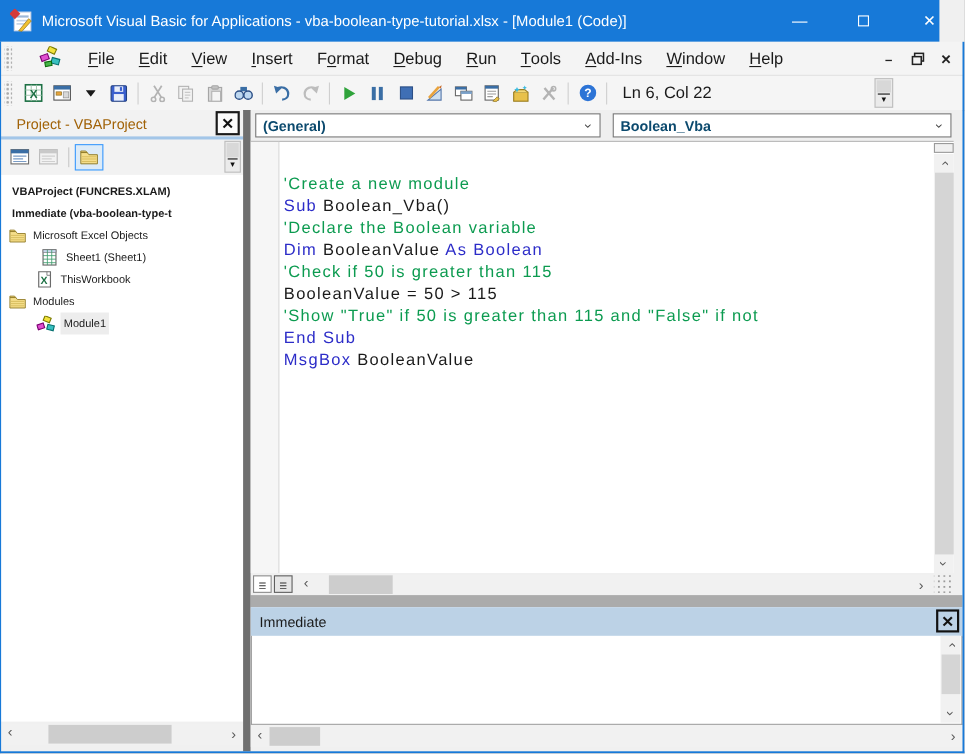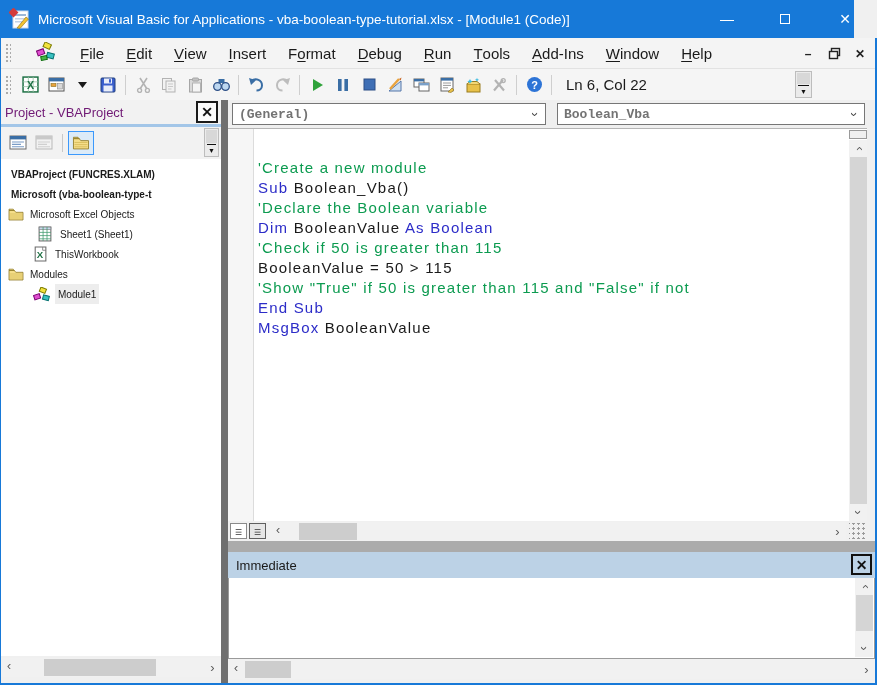--- a/index.html
+++ b/index.html
@@ -42,21 +42,21 @@
   .overflow-widget .ow-arrow{height:11px;display:flex;align-items:center;justify-content:center;font-size:7px;color:#111;border-top:1px solid #111;margin:0 2px 1px 2px;}
   #tb-overflow{left:794px;}
 
   
   #body-top{position:absolute;left:0;top:100px;width:877px;height:1px;background:#A9A9A9;}
   #vsplitter{position:absolute;left:221px;top:100px;width:7px;bottom:2px;background:#6F6F6F;}
 
   
   #project-panel{position:absolute;left:1px;top:100px;width:220px;bottom:2px;background:#F0F0F0;}
   #project-header{position:absolute;left:0;top:0;width:220px;height:24px;background:#F2F2F2;display:flex;align-items:center;}
-  #project-title{font-size:13px;color:#701a75;margin-left:4px;white-space:nowrap;text-align:center;}
+  #project-title{font-size:13px;color:#a16207;margin-left:14px;white-space:nowrap;text-align:center;}
   #project-close{position:absolute;right:3px;top:1px;width:22px;height:22px;border:2px solid #1a1a1a;background:#FBFBFB;display:flex;align-items:center;justify-content:center;font-size:14px;font-weight:900;color:#111;}
   #project-blue-strip{position:absolute;left:0;top:24px;width:220px;height:3px;background:#A3C6E8;}
   #project-toolbar{position:absolute;left:0;top:27px;width:220px;height:32px;background:#F2F2F2;display:flex;align-items:center;}
   .ptb-btn{width:26px;height:24px;display:flex;align-items:center;justify-content:center;}
   .ptb-sep{width:1px;height:18px;background:#C8C8C8;margin:0 5px;}
   #btn-toggle-folders{border:1px solid #3B99FC;background:#DCEBF8;}
   #pt-overflow{right:2px;left:auto;height:29px;width:15px;top:1px;}
   #project-tree{position:absolute;left:0;top:59px;width:220px;bottom:27px;background:#fff;padding-top:5px;overflow:hidden;}
   .tree-row{height:20px;display:flex;align-items:center;white-space:nowrap;overflow:hidden;}
   .tree-row .t-icon{width:18px;height:16px;margin-right:4px;flex:0 0 auto;display:flex;align-items:center;}
@@ -77,21 +77,21 @@
   .sb-v{background:#F1F1F1;display:flex;flex-direction:column;align-items:center;}
   .sb-trackv{flex:1;width:17px;position:relative;}
   .sb-thumb-v{position:absolute;left:0;width:17px;background:#D5D5D5;}
 
   
   #right{position:absolute;left:228px;top:100px;right:2px;bottom:2px;background:#F0F0F0;}
   #combo-row{position:absolute;left:0;top:0;right:0;height:28px;background:#EFEFEF;}
   .combo{position:absolute;top:3px;height:22px;background:#fff;border:1px solid #767676;display:flex;align-items:center;}
   #combo-general{left:4px;width:314px;}
   #combo-proc{left:329px;width:308px;}
-  .combo .combo-text{font-size:13px;font-weight:bold;color:#737373;margin-left:6px;white-space:nowrap;font-family:Liberation Mono, monospace;}
+  .combo .combo-text{font-size:13px;font-weight:bold;color:#0c4a6e;margin-left:6px;white-space:nowrap;}
   .combo .chev{position:absolute;right:8px;color:#444;font-size:13px;transform:rotate(90deg);}
 
   #code-content{position:absolute;left:0;top:28px;width:639px;height:393px;background:#fff;border-top:1px solid #B5B5B5;}
   #margin-bar{position:absolute;left:0;top:0;width:26px;height:100%;background:#F6F6F6;border-right:1px solid #DCDCDC;}
   #code-lines{position:absolute;left:30px;top:8px;right:24px;font-family:"Liberation Mono",monospace;font-size:15px;letter-spacing:1.2px;margin-top:22px;}
   .code-line{height:20px;white-space:pre;}
   .seg-comment{color:var(--c-comment);}
   .seg-keyword{color:var(--c-keyword);}
   .seg-text{color:#1a1a1a;}
   #split-box{position:absolute;left:621px;top:1px;width:18px;height:9px;background:#F0F0F0;border:1px solid #9A9A9A;}
@@ -388,21 +388,21 @@
       <span class="overflow-widget" id="pt-overflow">
         <span class="ow-top"></span>
           <span class="ow-arrow">▼</span>
       </span>
     </div>
     <div id="project-tree">
         <div class="tree-row bold" style="padding-left: 10px;">
           <span class="t-label">VBAProject (FUNCRES.XLAM)</span>
         </div>
         <div class="tree-row bold" style="padding-left: 10px;">
-          <span class="t-label">Microsoft (vba-boolean-type-t</span>
+          <span class="t-label">Immediate (vba-boolean-type-t</span>
         </div>
         <div class="tree-row" style="padding-left: 7px;">
           <span class="t-icon">
             <svg width="16" height="13" viewBox="0 0 16 13">
               <path d="M1 2.5 V1.2 H5.2 L6.4 2.5 Z" fill="#F5DE8A" stroke="#8F7A26" stroke-width="0.8"></path>
               <path d="M1 2.5 h5.4 l1.4 1.8 H15 V12 H1 Z" fill="#F5DE8A" stroke="#8F7A26" stroke-width="0.8"></path>
               <path d="M2 6h12M2 8h12M2 10h12" stroke="#D9BE5F" stroke-width="0.9"></path>
             </svg>
           </span>
           <span class="t-label">Microsoft Excel Objects</span>

